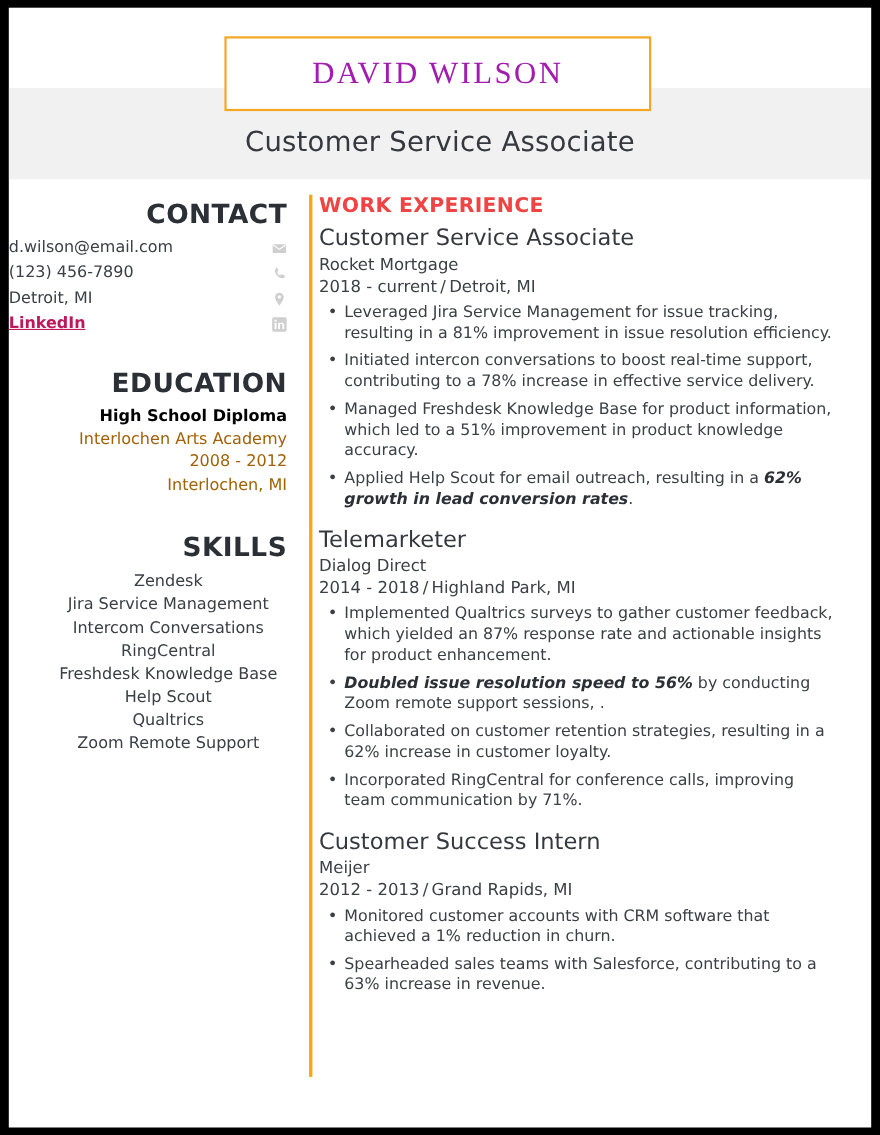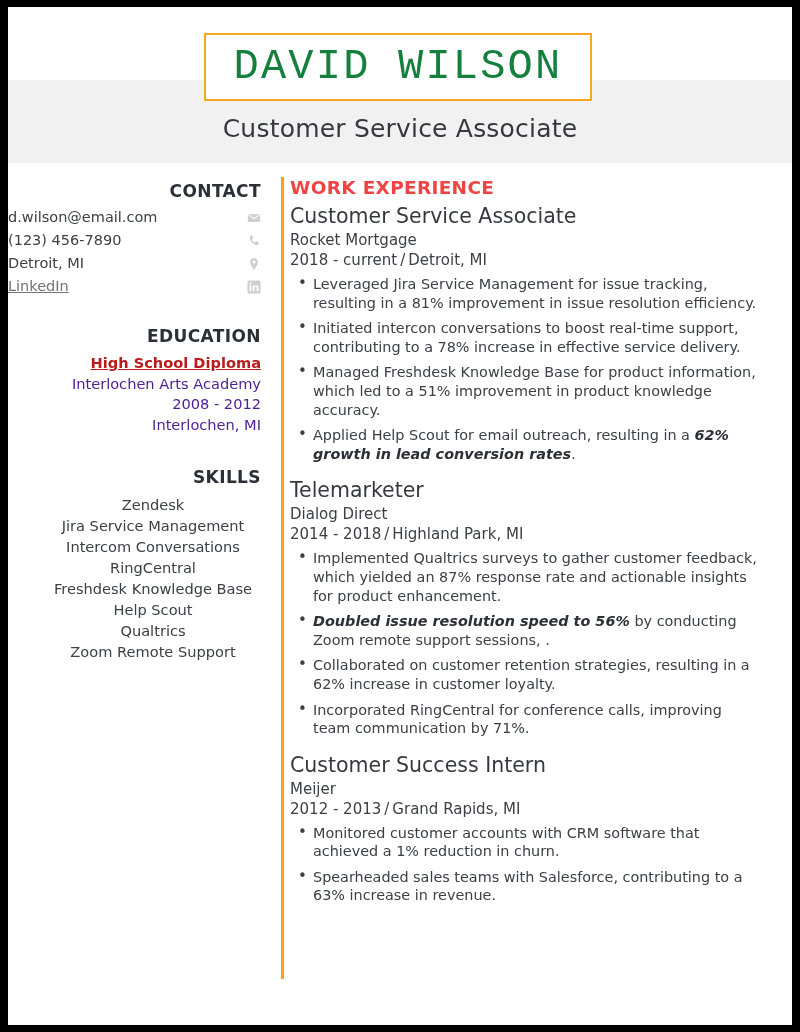--- a/index.html
+++ b/index.html
@@ -45,25 +45,25 @@
     width: 388px;
     height: 68px;
     background: #ffffff;
     border: 2px solid #f5a623;
     display: flex;
     align-items: center;
     justify-content: center;
     box-sizing: border-box;
   }
   .name-text {
-    font-family: Liberation Mono, monospace;
-    font-size: 42px;
+    font-family: Liberation Serif, serif;
+    font-size: 28px;
     font-weight: 400;
     letter-spacing: 2.2px;
-    color: #15803d;
+    color: #a21caf;
     white-space: nowrap;
   }
   .job-title {
     position: absolute;
     left: 0;
     top: 107px;
     width: 784px;
     text-align: center;
     font-size: 25px;
     font-weight: 400;
@@ -88,21 +88,21 @@
   }
 
   
   .left-col {
     width: 253px;
     padding-right: 0px;
     text-align: right;
     box-sizing: border-box;
   }
   .side-heading {
-    font-size: 17px;
+    font-size: 24px;
     font-weight: bold;
     color: #2b2f36;
     letter-spacing: 0.4px;
     margin-bottom: 7px;
     text-align: right;
   }
   .sec-contact { margin-top: 4px; }
   .sec-education { margin-top: 30px; }
   .sec-skills { margin-top: 32px; }
 
@@ -113,39 +113,40 @@
     gap: 7px;
     margin-bottom: 4px;
     height: 19px;
   }
   .contact-text {
     font-size: 14.5px;
     color: #3b4046;
     line-height: 19px;
   }
   .contact-text.link {
-    color: #737373;
+    color: #be185d;
     text-decoration: underline;
+    font-weight: bold;
   }
   .contact-icon {
     width: 14px;
     height: 14px;
     flex: 0 0 14px;
     display: block;
     color: #cfcfcf;
   }
   .contact-icon svg { display: block; width: 14px; height: 14px; }
 
   .edu-line {
     font-size: 14.6px;
-    color: #4c1d95;
+    color: #a16207;
     line-height: 20.5px;
     text-align: right;
   }
-  .edu-line.bold { font-weight: bold; color: #b91c1c; text-decoration: underline; }
+  .edu-line.bold { font-weight: bold; color: #000000; }
 
   .skill-line {
     font-size: 14.6px;
     color: #3b4046;
     line-height: 21px;
     text-align: center;
     padding-left: 37px;
   }
 
   

